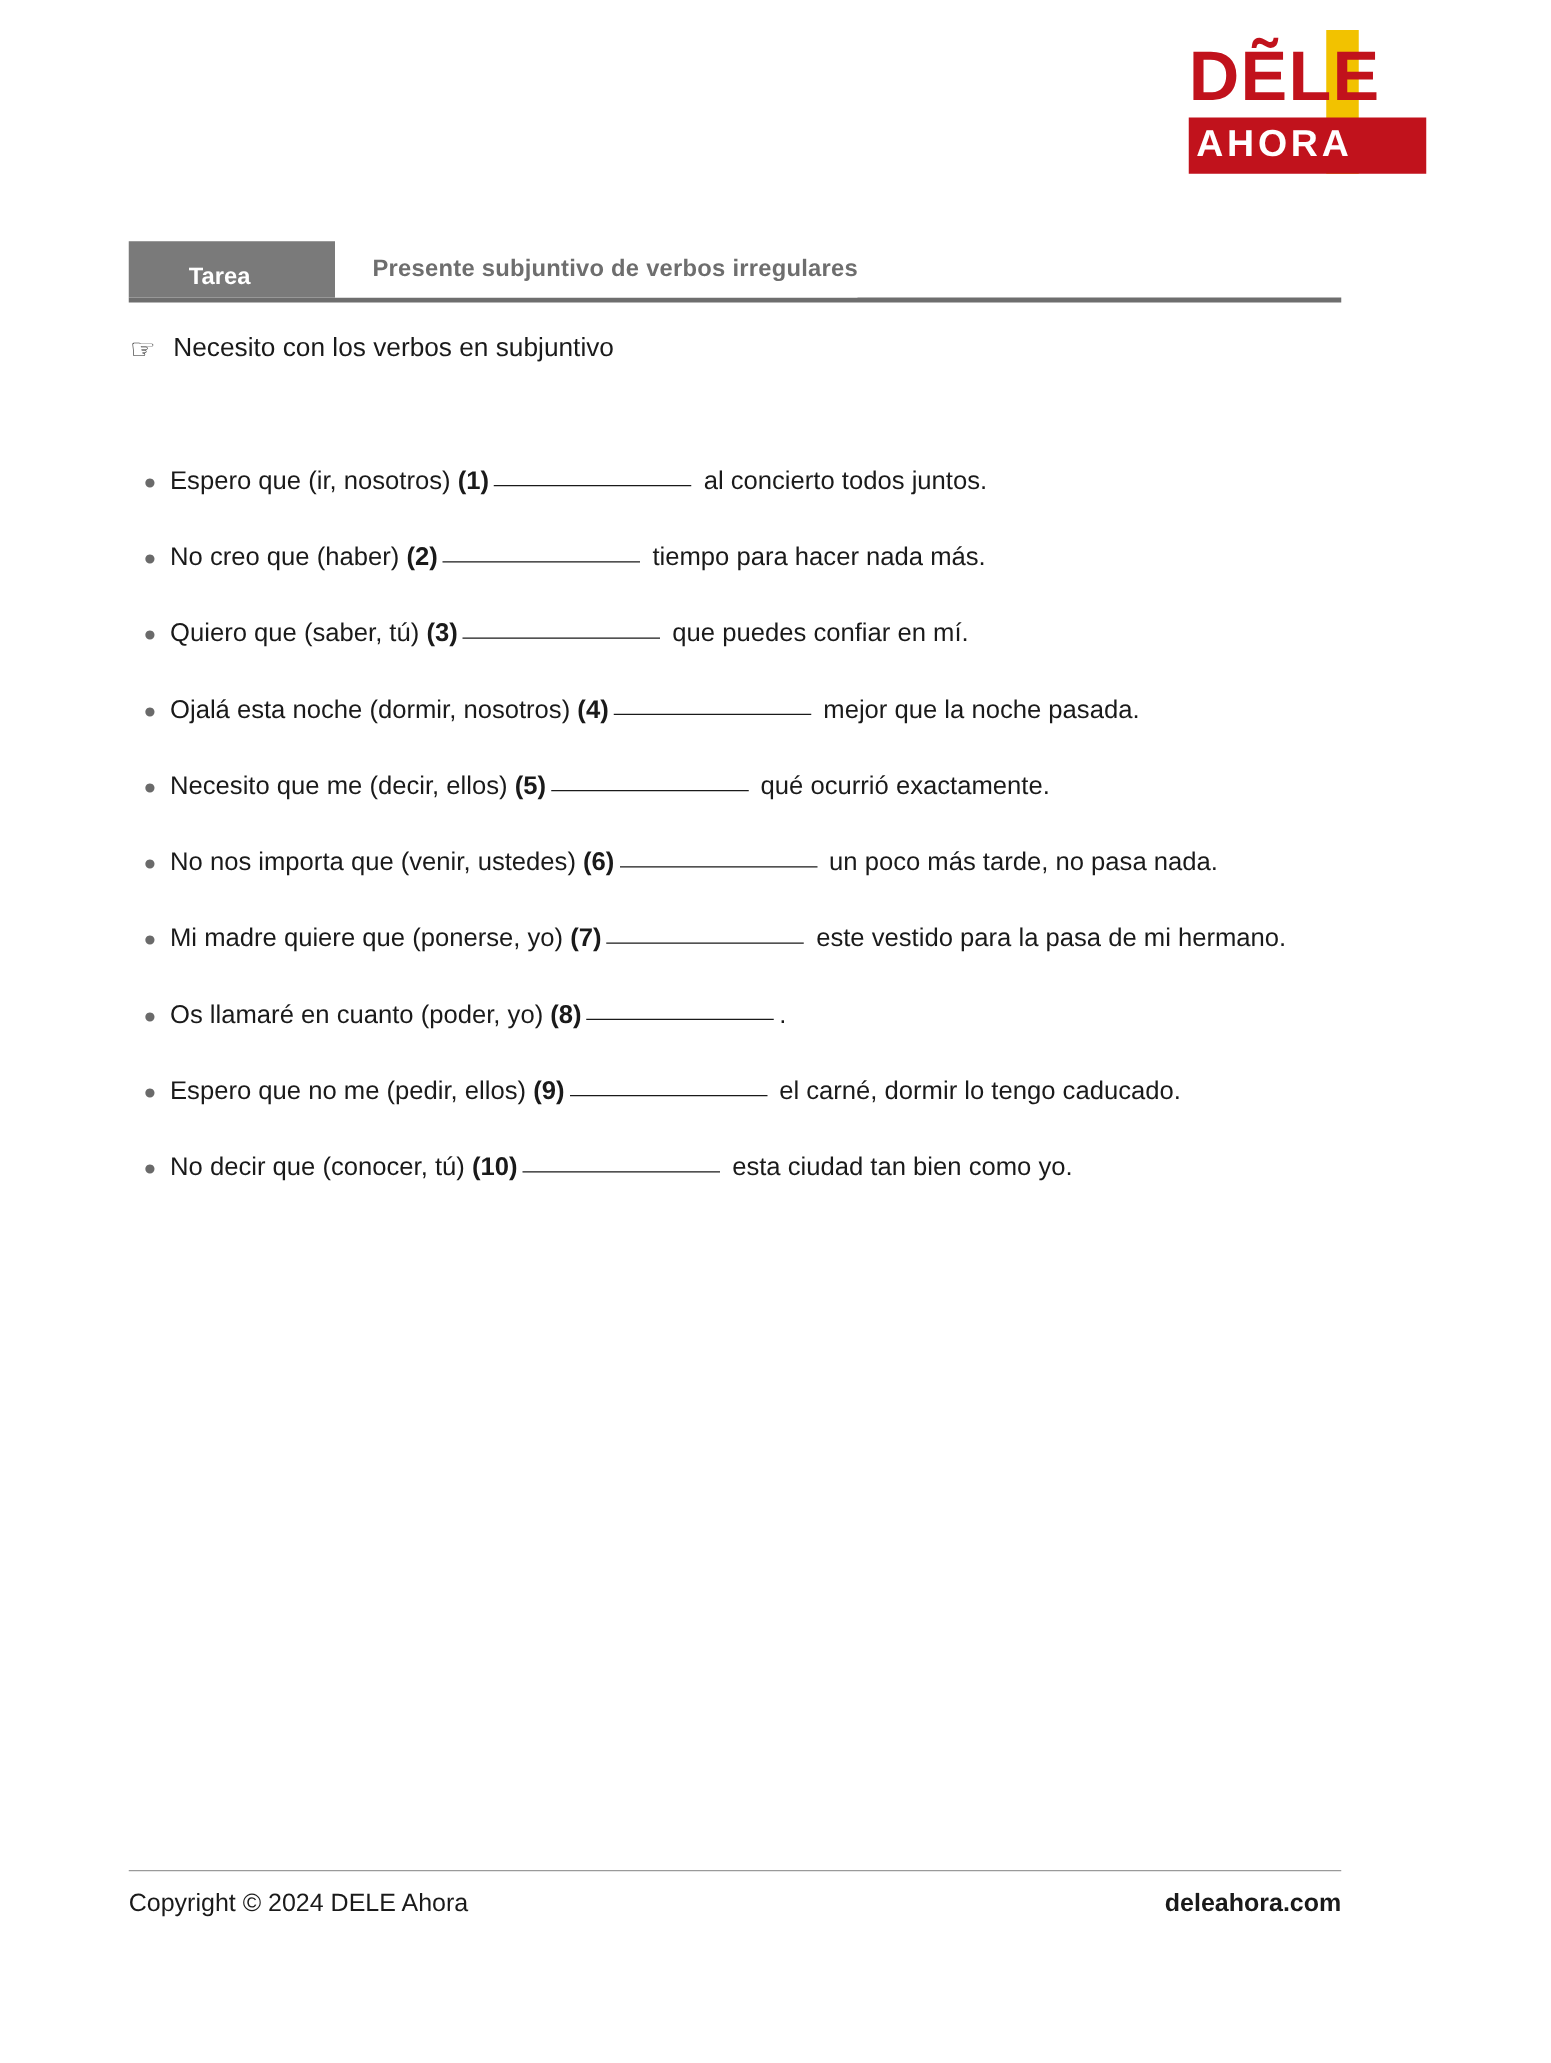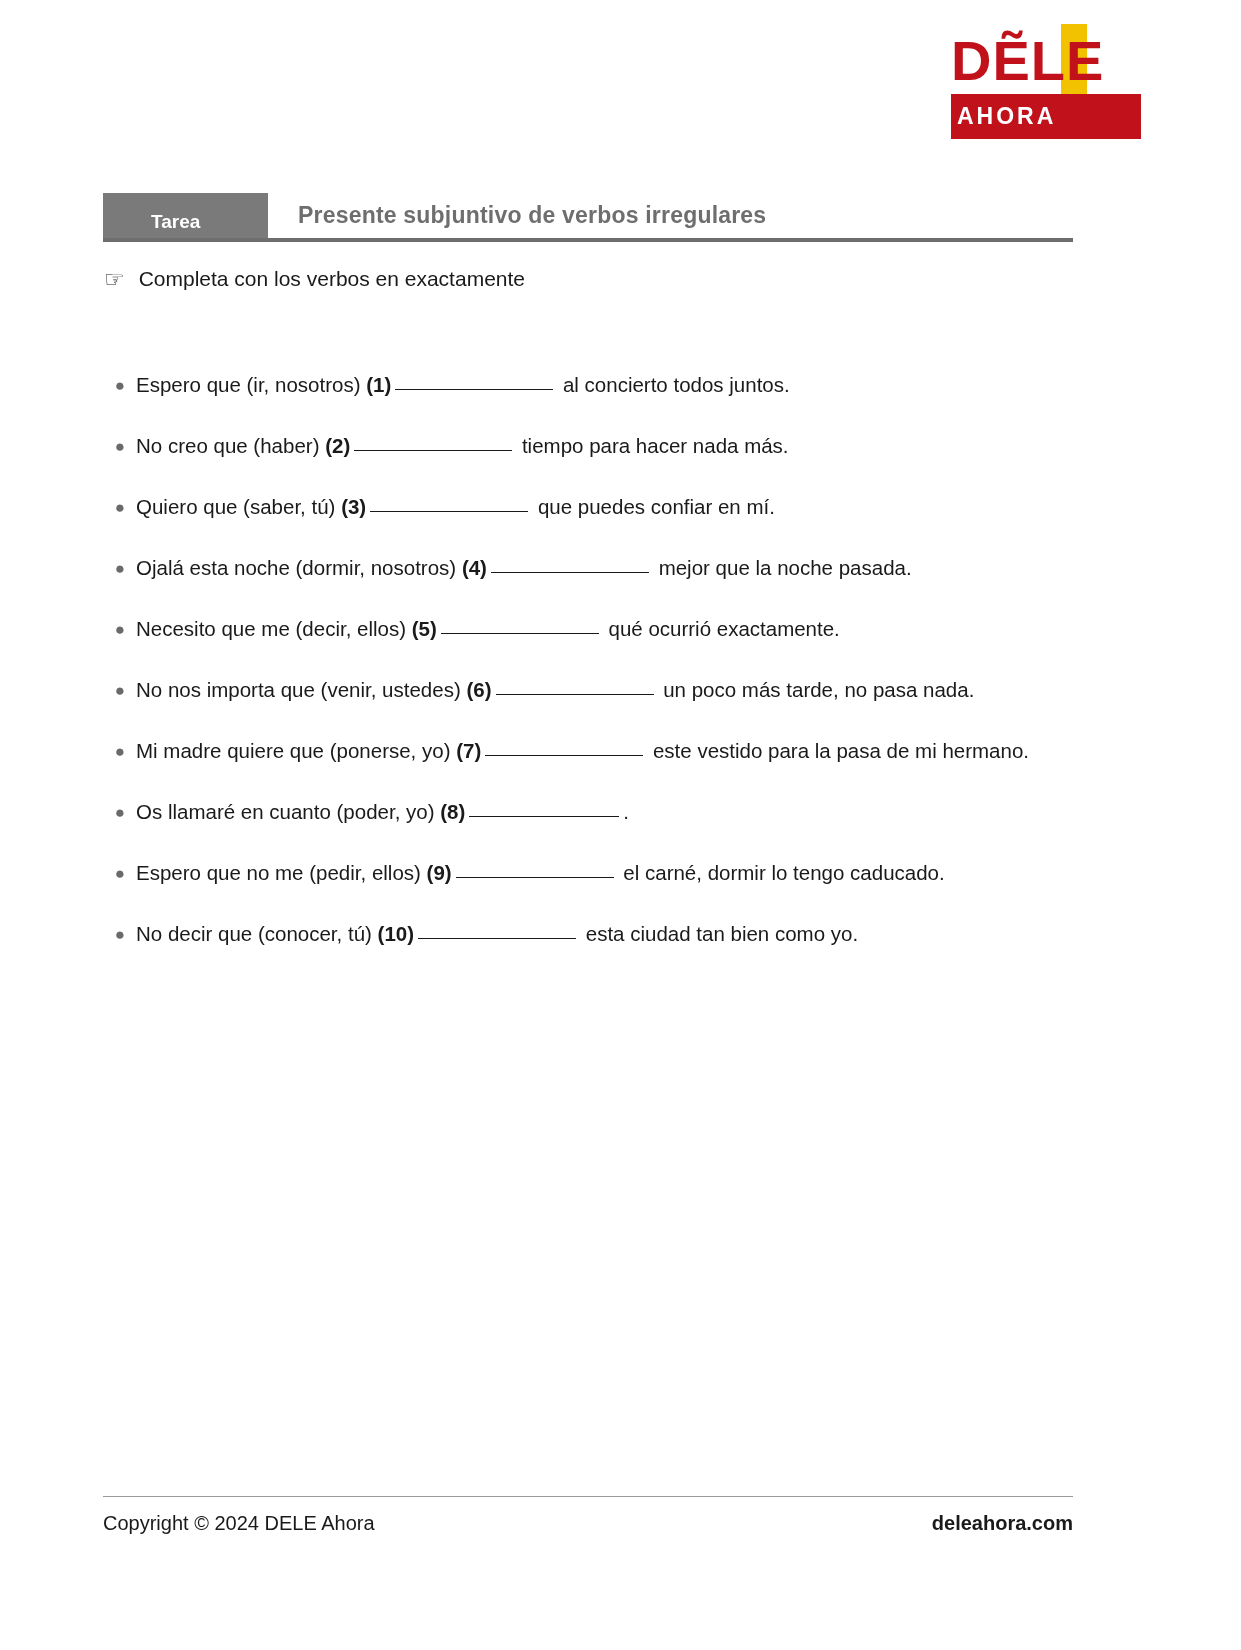--- a/index.html
+++ b/index.html
@@ -58,21 +58,21 @@
     letter-spacing: 1px;
     color: #c1121c;
     line-height: 62px;
   }
   .logo-ahora {
     position: absolute;
     left: 6px;
     top: 74px;
     font-family: "Liberation Sans", sans-serif;
     font-weight: bold;
-    font-size: 23px;
+    font-size: 30px;
     letter-spacing: 3px;
     color: #ffffff;
     line-height: 36px;
   }
 
   
   .header-band {
     position: absolute;
     left: 103px;
     top: 193px;
@@ -91,21 +91,21 @@
     display: flex;
     align-items: center;
     padding: 12px 22px 0 48px;
     box-sizing: border-box;
     min-width: 165px;
   }
   .header-title {
     background: #ffffff;
     color: #6e6e6e;
     font-weight: bold;
-    font-size: 23px;
+    font-size: 19px;
     display: flex;
     align-items: center;
     padding-left: 30px;
     letter-spacing: 0.2px;
   }
 
   
   .instruction {
     position: absolute;
     left: 104px;
@@ -200,21 +200,21 @@
     <div class="logo-ahora">AHORA</div>
   </div>
 
   <div class="header-band">
     <div class="header-tag">Tarea</div>
     <div class="header-title">Presente subjuntivo de verbos irregulares</div>
   </div>
 
   <div class="instruction">
     <span class="hand-icon">☞</span>
-    <span>Completa con los verbos en exactamente</span>
+    <span>Necesito con los verbos en subjuntivo</span>
   </div>
 
   <div class="ex-list">
 
     <div class="ex-item">
       <span class="ex-bullet">●</span>
       <span class="ex-text"><span>Espero que (ir, nosotros) </span><span class="num">(1)</span><span class="blank"></span><span> al concierto todos juntos.</span></span>
     </div>
 
     <div class="ex-item">

